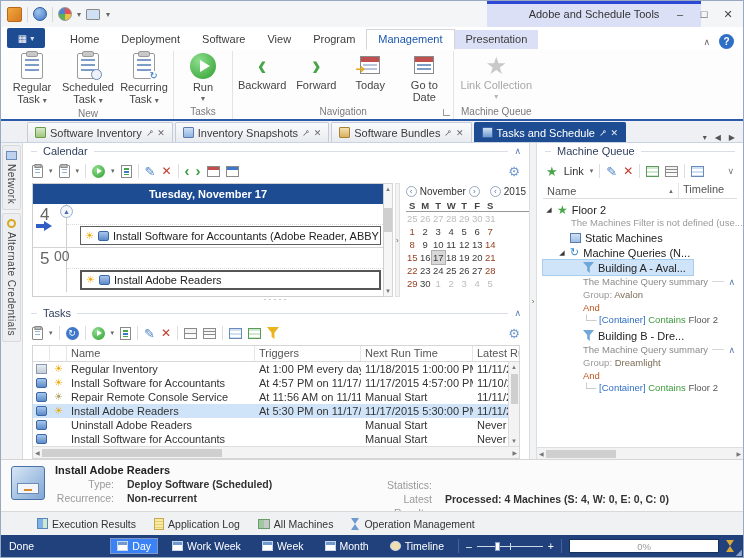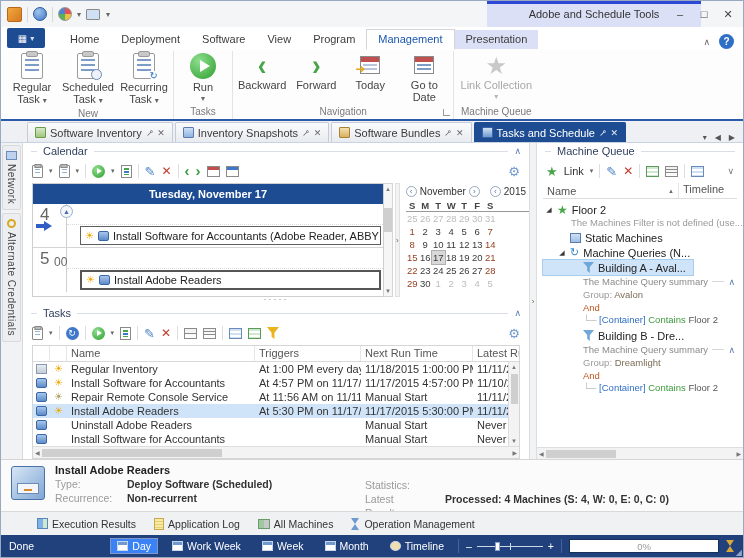--- a/index.html
+++ b/index.html
@@ -111,21 +111,21 @@
 .t-funnel{width:12px;height:12px;background:#eab41c;clip-path:polygon(0 0,100% 0,62% 48%,62% 100%,38% 82%,38% 48%)}
 .caret7{font-size:7px;color:#666}
 
 
 .cal-body{height:114px;display:flex;padding:0 9px;flex:none}
 .dayview{width:352px;display:flex;flex-direction:column;border:1px solid #cfcfcf}
 .day-hdr{height:20px;background:#1d4c93;color:#fff;font-weight:bold;display:flex;align-items:center;justify-content:center;flex:none}
 .hour-row{height:44px;display:flex;border-bottom:1px solid #d5d5d5}
 .hr-gutter{width:34px;border-right:1px solid #cfcfcf;position:relative;color:#555;flex:none}
 .hr-num{font-size:17px;font-weight:300;position:absolute;top:1px;left:7px;color:#666}
-.hr-min{font-size:12px;position:absolute;top:7px;left:21px;color:#666}
+.hr-min{font-size:14px;position:absolute;top:0;left:21px;color:#666}
 .scrollup{position:absolute;right:-7px;top:1px;width:13px;height:13px;border-radius:50%;background:#f4f6fa;border:1px solid #9ab0d0;color:#4a6aa8;font-size:7px;display:flex;align-items:center;justify-content:center;z-index:3}
 .now-arrow{position:absolute;left:3px;top:17px;width:16px;height:10px;z-index:2}
 .now-arrow i{position:absolute;left:0;top:3px;width:9px;height:4px;background:#2f5fc4}
 .now-arrow::after{content:"";position:absolute;left:8px;top:0;border-left:8px solid #2f5fc4;border-top:5px solid transparent;border-bottom:5px solid transparent}
 .hr-cells{flex:1;display:flex;flex-direction:column;min-width:0}
 .half{height:21px;border-bottom:1px dotted #dcdcdc}
 .half.ev{border-bottom:none;padding:1px 2px 0 13px}
 .event{height:19px;border:1px solid #5f5f5f;background:#fff;display:flex;align-items:center;gap:4px;padding:0 4px;overflow:hidden;white-space:nowrap;color:#222}
 .event.sel{border:2px solid #555;height:20px}
 .sun{color:#f0a800;font-size:10px;line-height:10px}
@@ -193,21 +193,21 @@
 .ti-query{width:11px;height:11px;background:#6fa8d8;clip-path:polygon(0 0,100% 0,62% 45%,62% 100%,38% 80%,38% 45%);position:relative}
 
 
 .details{height:52px;border-top:1px solid #d5d5d5;background:#fbfbfb;display:flex;padding:4px 10px;gap:10px;flex:none}
 .d-icon{width:34px;height:34px;border:1px solid #4a72a8;border-radius:3px;background:linear-gradient(135deg,#d8e6f6,#7fa6d4);position:relative;flex:none;margin-top:2px}
 .d-icon::after{content:"";position:absolute;left:5px;right:5px;bottom:5px;height:9px;background:#f4f6fa;border:1px solid #6a8ab8}
 .d-icon::before{content:"";position:absolute;left:12px;bottom:8px;width:8px;height:2px;background:#d88b2a;z-index:2}
 .d-left{width:300px}
 .d-title{font-weight:bold;margin-bottom:1px;color:#222}
 .d-row{display:flex;font-size:10.5px;line-height:14px}
-.d-lab{width:72px;text-align:left;color:#9a9a9a;padding-right:13px;flex:none}
+.d-lab{width:72px;text-align:right;color:#9a9a9a;padding-right:13px;flex:none}
 .d-val{font-weight:bold;color:#333;white-space:nowrap}
 .d-right{flex:1;padding-top:14px;min-width:0}
 .d-right .d-lab{width:80px}
 
 
 .docktabs{height:24px;background:#f0f1f3;border-top:1px solid #d9d9d9;display:flex;align-items:center;padding-left:36px;gap:18px;color:#333;font-size:10.5px;flex:none}
 .dk{display:flex;align-items:center;gap:4px}
 .dk-report{width:11px;height:11px;border:1px solid #5a86b8;background:linear-gradient(90deg,#7fb2e8 50%,#cfe8cf 50%)}
 .dk-log{width:10px;height:12px;border:1px solid #c9a84a;background:repeating-linear-gradient(#f7e9a8 0 2px,#e8cf70 2px 3px)}
 .dk-mach{width:12px;height:10px;border:1px solid #6a9a6a;background:linear-gradient(90deg,#9ec89e 50%,#c8c8c8 50%)}

